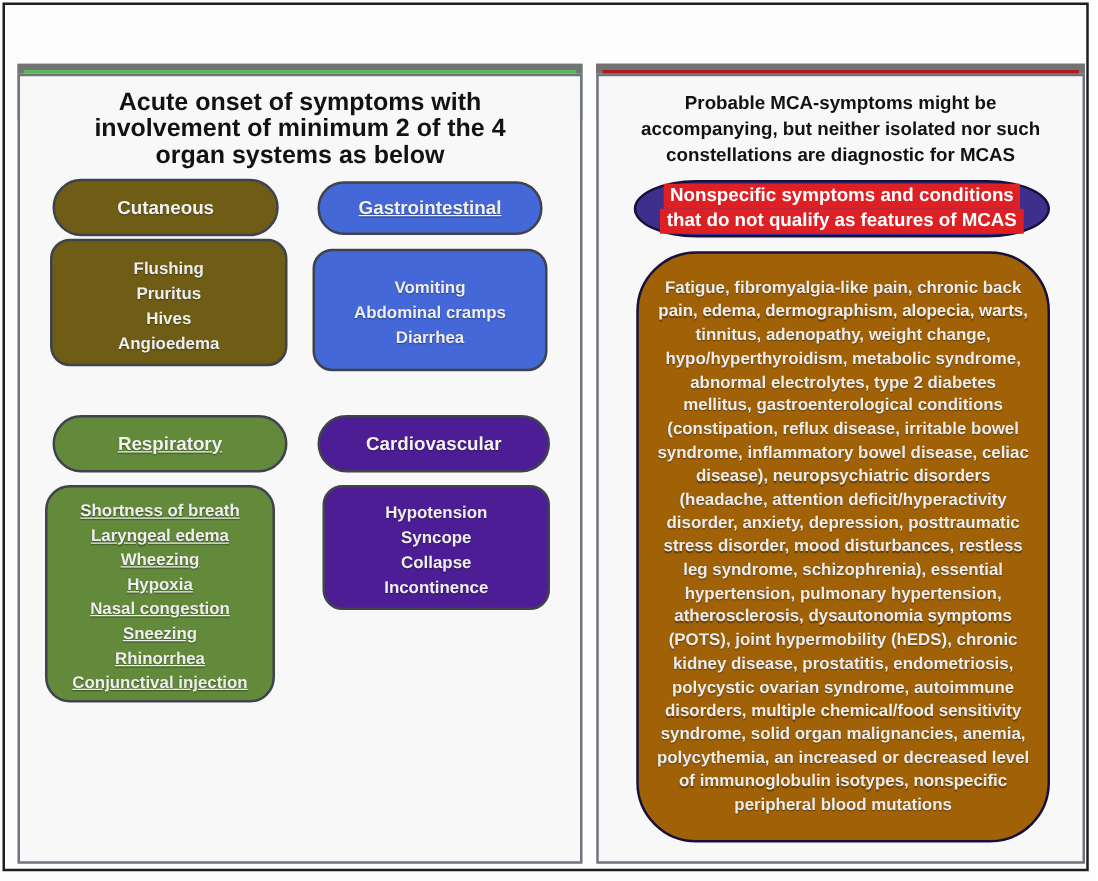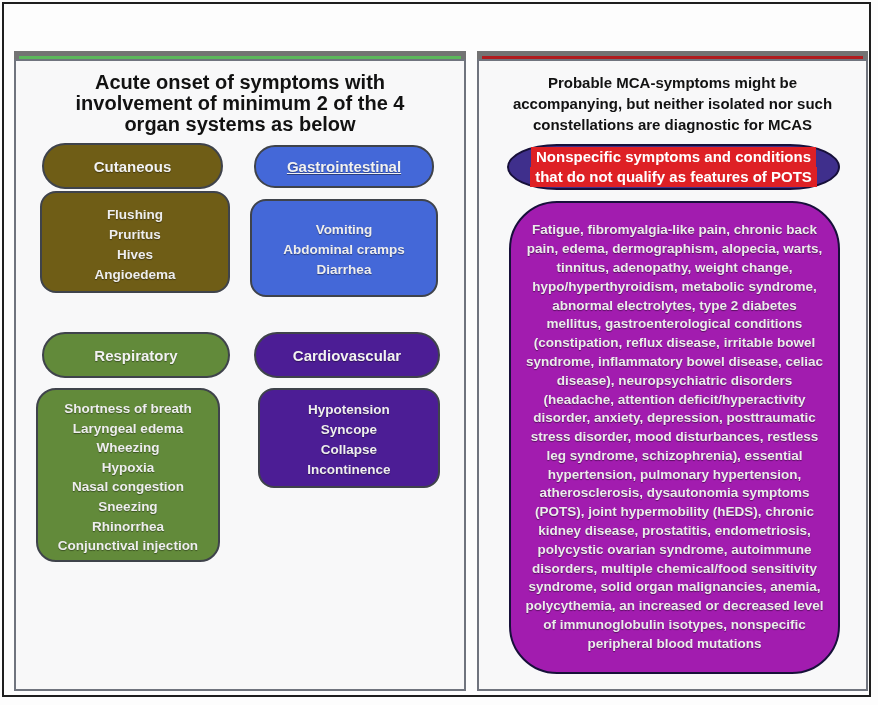--- a/index.html
+++ b/index.html
@@ -32,41 +32,41 @@
     display:flex;align-items:center;justify-content:center;
     color:#f2f2f2;font-size:15px;text-shadow:0 1px 1px rgba(0,0,0,.4);
   }
   .listbox{
     position:absolute;box-sizing:border-box;border:2px solid #3f434b;border-radius:16px;
     text-align:center;color:#eeeeee;font-size:13.5px;line-height:20px;
     text-shadow:0 1px 1px rgba(0,0,0,.4);
   }
   .c-cutaneous{background:#6f5d16;}
   .c-gastro{background:#4468d8;}
-  .c-resp{background:#628a3a;}
+  .c-resp{background:#628a3a;text-decoration:underline;}
   .c-cardio{background:#4c1d95;}
   
   .pill.cutaneous{left:26px;top:82px;width:181px;height:46px;border-radius:23px;}
   .listbox.cutaneous{left:24px;top:130px;width:190px;height:102px;padding-top:12px;}
   .pill.gastro{left:238px;top:84px;width:180px;height:43px;border-radius:21px;text-decoration:underline;}
   .listbox.gastro{left:234px;top:138px;width:188px;height:98px;padding-top:19px;}
   .pill.resp{left:26px;top:271px;width:188px;height:46px;border-radius:23px;}
   .listbox.resp{left:20px;top:327px;width:184px;height:174px;padding-top:9px;line-height:19.6px;border-radius:20px;}
   .pill.cardio{left:238px;top:271px;width:186px;height:46px;border-radius:23px;}
   .listbox.cardio{left:242px;top:327px;width:182px;height:100px;padding-top:10px;}
   
   .stadium{
     position:absolute;left:28px;top:83px;width:333px;height:46px;box-sizing:border-box;
     background:#3f2f8c;border:2px solid #17103a;border-radius:50px/23px;
     display:flex;flex-direction:column;align-items:center;justify-content:center;
   }
   .hl-line{display:inline-block;background:#de2025;color:#ffffff;font-size:15px;line-height:20px;padding:0 5px;white-space:nowrap;}
   .bigbox{
     position:absolute;left:30px;top:140px;width:331px;height:473px;box-sizing:border-box;
-    background:#a21caf;border:2px solid #17103a;border-radius:48px;
+    background:#a16207;border:2px solid #17103a;border-radius:48px;
     display:flex;align-items:center;justify-content:center;
   }
   .bigbox-text{
     width:300px;text-align:center;color:#ececec;font-size:13.5px;line-height:18.8px;
     text-shadow:0 1px 1px rgba(0,0,0,.45);
   }
 </style>
 </head>
 <body>
 
@@ -125,20 +125,20 @@
         <div>Collapse</div>
         <div>Incontinence</div>
       </div>
   </div>
 
   <div class="panel-body right">
     <div class="intro right-intro">Probable MCA-symptoms might be accompanying, but neither isolated nor such constellations are diagnostic for MCAS</div>
 
     <div class="stadium">
       <span class="hl-line">Nonspecific symptoms and conditions</span>
-      <span class="hl-line">that do not qualify as features of POTS</span>
+      <span class="hl-line">that do not qualify as features of MCAS</span>
     </div>
 
     <div class="bigbox">
       <div class="bigbox-text">Fatigue, fibromyalgia-like pain, chronic back pain, edema, dermographism, alopecia, warts, tinnitus, adenopathy, weight change, hypo/hyperthyroidism, metabolic syndrome, abnormal electrolytes, type 2 diabetes mellitus, gastroenterological conditions (constipation, reflux disease, irritable bowel syndrome, inflammatory bowel disease, celiac disease), neuropsychiatric disorders (headache, attention deficit/hyperactivity disorder, anxiety, depression, posttraumatic stress disorder, mood disturbances, restless leg syndrome, schizophrenia), essential hypertension, pulmonary hypertension, atherosclerosis, dysautonomia symptoms (POTS), joint hypermobility (hEDS), chronic kidney disease, prostatitis, endometriosis, polycystic ovarian syndrome, autoimmune disorders, multiple chemical/food sensitivity syndrome, solid organ malignancies, anemia, polycythemia, an increased or decreased level of immunoglobulin isotypes, nonspecific peripheral blood mutations</div>
     </div>
   </div>
 </div>
 
 </body></html>

